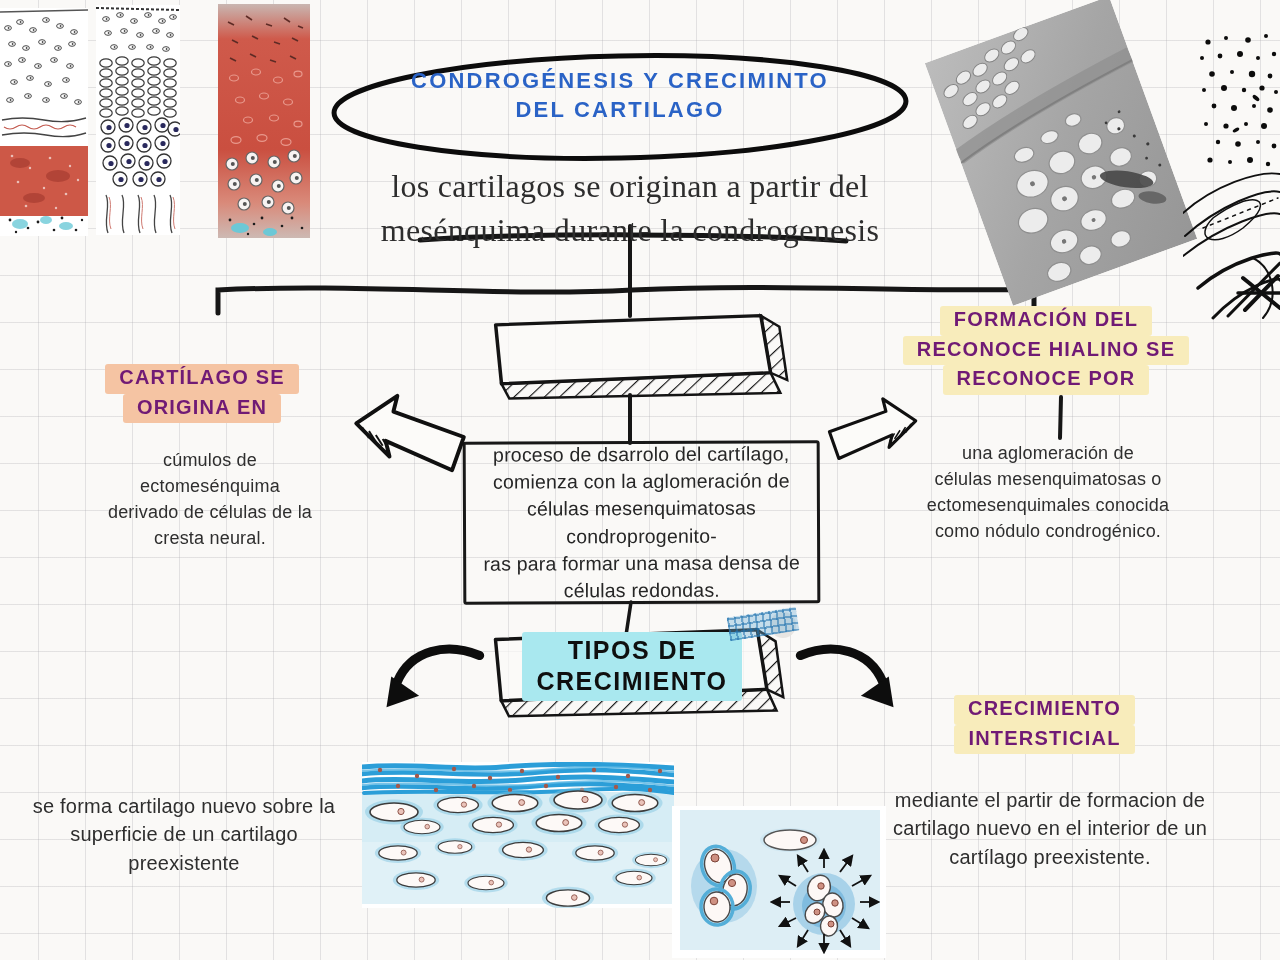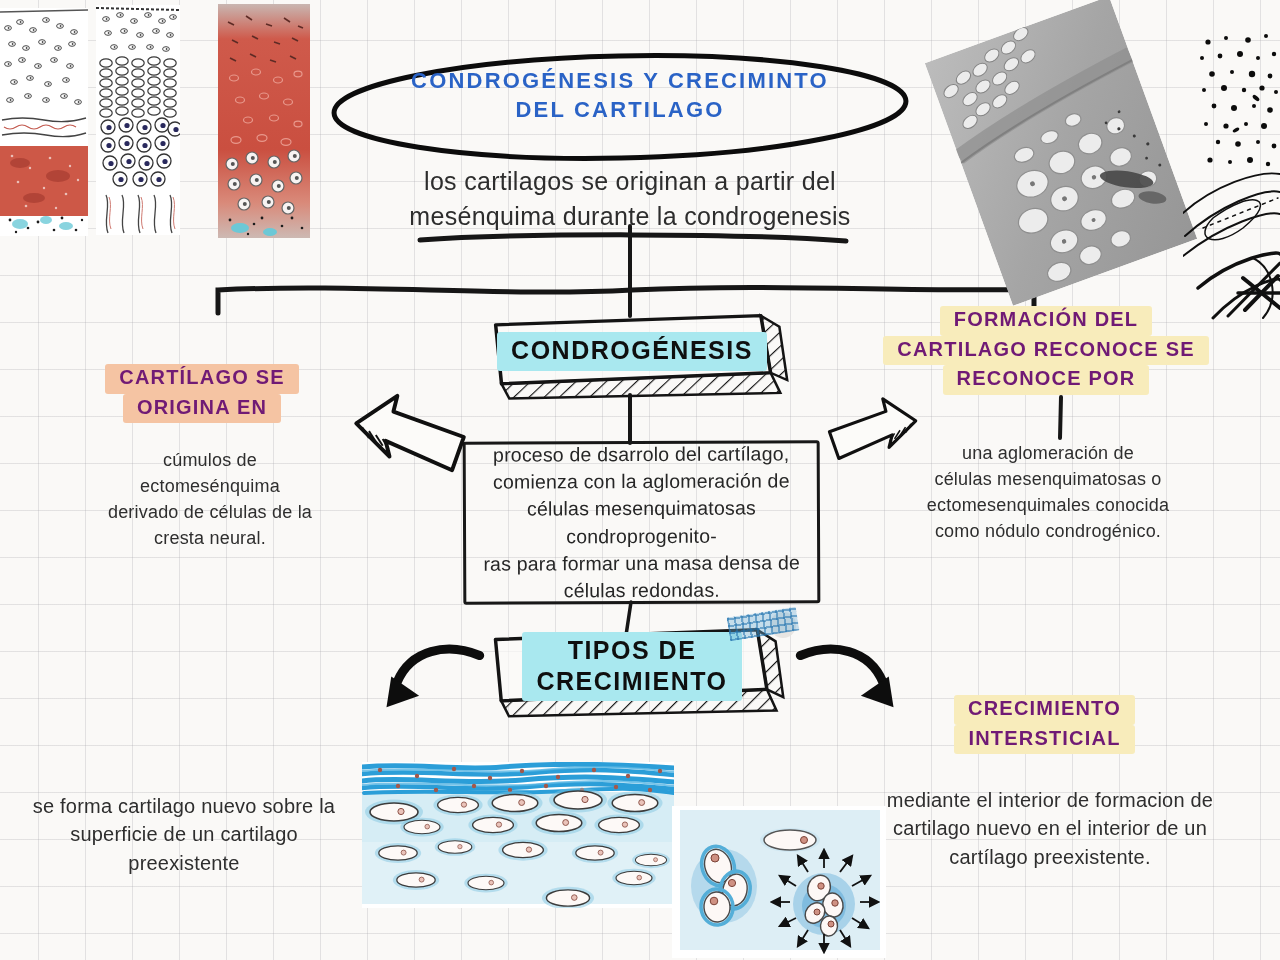--- a/index.html
+++ b/index.html
@@ -8,21 +8,21 @@
     background-color:#faf9f7;
     background-image:
       linear-gradient(to right, rgba(170,170,178,.30) 1px, transparent 1px),
       linear-gradient(to bottom, rgba(170,170,178,.30) 1px, transparent 1px);
     background-size:47px 47px;background-position:-9px -7px;
     font-family:"Liberation Sans",sans-serif;color:#222;
   }
   .abs{position:absolute;}
   .ctr{text-align:center;}
   .title-text{font-weight:bold;color:#2a63c6;font-size:22px;letter-spacing:2.2px;line-height:1.32;}
-  .subtitle-text{font-size:25px;line-height:1.38;color:#2d2d2d;letter-spacing:.3px;}
+  .subtitle-text{font-size:32px;line-height:1.38;color:#2d2d2d;letter-spacing:.3px;font-family:Liberation Serif, serif;}
   .body-text{font-size:18px;line-height:1.45;color:#2e2e2e;letter-spacing:.2px;}
   .body-text-sm{font-size:20px;line-height:1.42;color:#2e2e2e;letter-spacing:.2px;}
   .note-text{font-size:19.5px;line-height:1.4;color:#262626;letter-spacing:.2px;}
   .heading{font-weight:bold;font-size:20px;letter-spacing:1.2px;color:#701a75;line-height:1.08;}
   .hl{display:inline-block;padding:3px 14px 5px;border-radius:3px;}
   .peach{background:#f5c4a3;}
   .yellow{background:#f8ecbb;}
   .cyan{background:#a9e8ef;}
   .box-label{font-weight:bold;font-size:25px;letter-spacing:1.5px;color:#0f0f0f;line-height:1.22;}
   .desc-box{border:3px solid #181818;border-radius:3px;transform:rotate(-.25deg);
@@ -433,23 +433,20 @@
     <div>los cartilagos se originan a partir del</div>
     <div>mesénquima durante la condrogenesis</div>
   </div>
 
   <div class="abs" style="left:482px;top:312px;width:312px;height:92px">
     <svg class="abs" style="left:0;top:0" width="312" height="92" viewBox="0 0 320 100" preserveAspectRatio="none">
       <path d="M286,4 L305,16 L313,74 L296,66 Z" fill="url(#hatch)" stroke="#141414" stroke-width="2.6"></path>
       <path d="M20,78 L296,66 L306,88 L28,94 Z" fill="url(#hatch)" stroke="#141414" stroke-width="2.6"></path>
       <path d="M14,14 L286,4 L296,66 L20,78 Z" fill="rgba(252,251,249,0.65)" stroke="#141414" stroke-width="3.6" stroke-linejoin="round"></path>
     </svg>
-    <div class="ctr abs" style="left:0;top:20px;width:300px">
-      <span class="hl cyan box-label">CONDROGÉNESIS</span>
-    </div>
   </div>
 
   <div class="abs desc-box ctr note-text" style="left:463px;top:441px;width:351px;height:157px">
     <div>proceso de dsarrolo del  cartílago,</div>
     <div>comienza con la aglomeración de</div>
     <div>células mesenquimatosas</div>
     <div>condroprogenito-</div>
     <div>ras para formar una masa densa de</div>
     <div>células redondas.</div>
   </div>
@@ -483,21 +480,21 @@
         <path d="M14,36 L21,47"></path>
           <path d="M21,40 L28,51"></path>
           <path d="M28,44 L35,55"></path>
           <path d="M35,48 L41,58"></path>
       </g>
     </g>
   </svg>
 
   <div class="ctr abs heading" style="left:876px;top:306px;width:340px">
     <div><span class="hl yellow">FORMACIÓN DEL</span></div>
-    <div><span class="hl yellow">CARTILAGO RECONOCE SE</span></div>
+    <div><span class="hl yellow">RECONOCE HIALINO SE</span></div>
     <div><span class="hl yellow">RECONOCE POR</span></div>
   </div>
 
   <div class="ctr abs body-text" style="left:862px;top:440px;width:372px">
     <div>una aglomeración de</div>
     <div>células mesenquimatosas o</div>
     <div>ectomesenquimales conocida</div>
     <div>como nódulo condrogénico.</div>
   </div>
 
@@ -535,21 +532,21 @@
     <div>superficie de un cartilago</div>
     <div>preexistente</div>
   </div>
 
   <div class="ctr abs heading" style="left:922px;top:695px;width:245px">
     <div><span class="hl yellow">CRECIMIENTO</span></div>
     <div><span class="hl yellow">INTERSTICIAL</span></div>
   </div>
 
   <div class="ctr abs body-text-sm" style="left:860px;top:786px;width:380px">
-    <div>mediante el interior de formacion de</div>
+    <div>mediante el partir de formacion de</div>
     <div>cartilago nuevo en el interior de un</div>
     <div>cartílago preexistente.</div>
   </div>
 
   <svg class="abs" style="left:362;top:762" width="312" height="146" viewBox="0 0 312 146">
     <rect width="312" height="146" fill="#ffffff"></rect>
     <rect x="0" y="30" width="312" height="112" fill="#e0f1f7"></rect>
     <rect x="0" y="30" width="312" height="50" fill="#d6edf5"></rect>
     <g stroke="#2b9ed8" fill="none" stroke-linecap="round">
       <path d="M0,5 C50,0 90,9 140,5 S240,1 312,6" stroke-width="5"></path>

